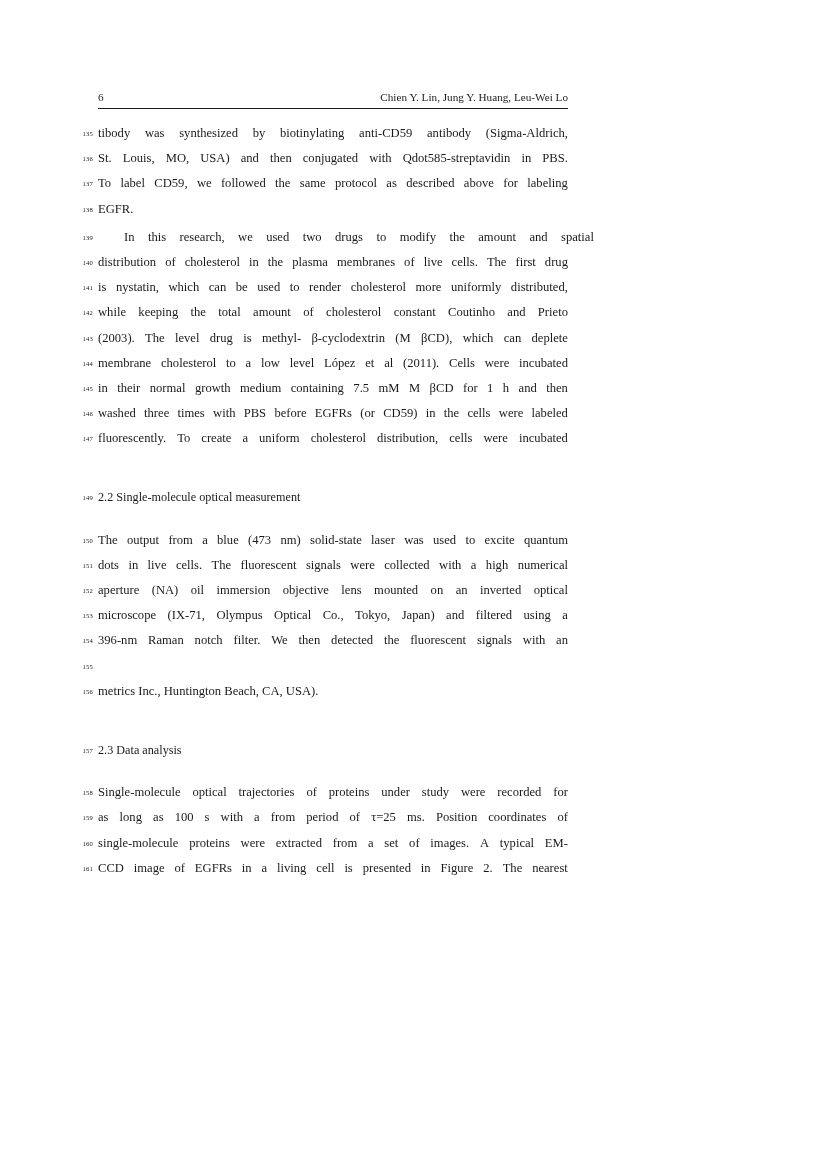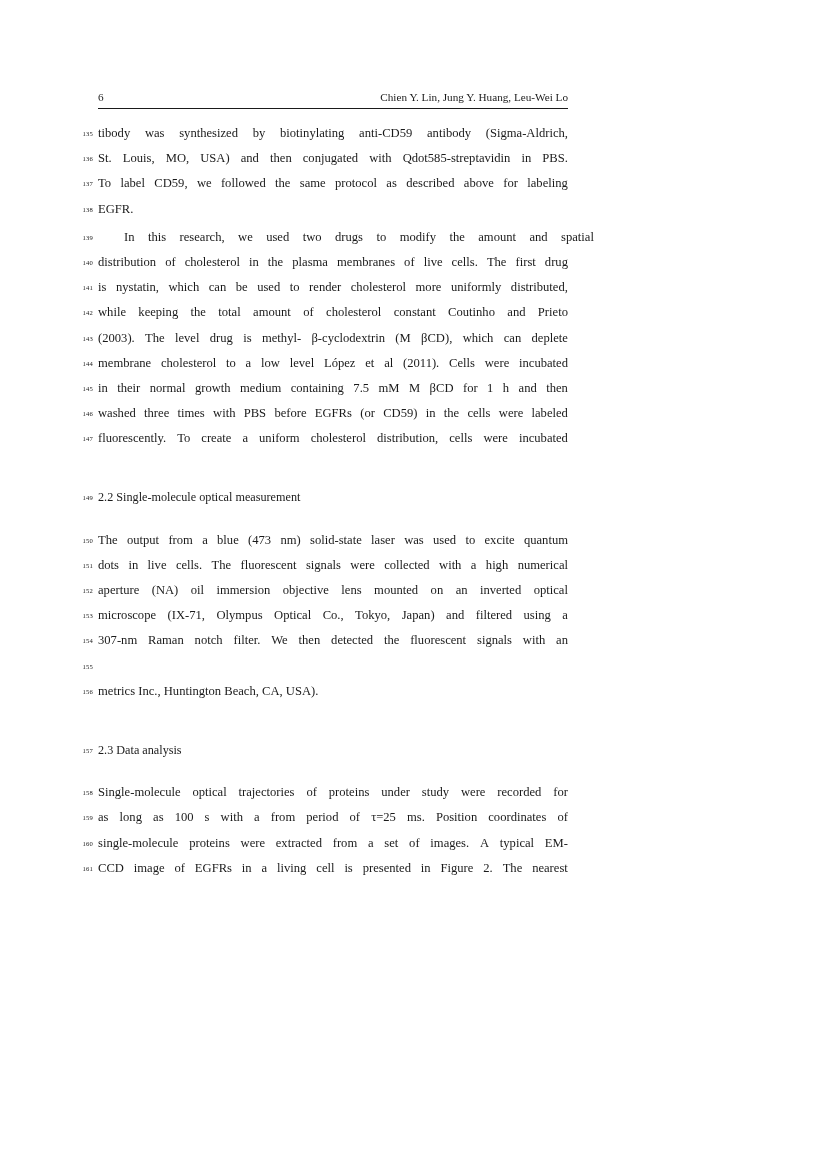--- a/index.html
+++ b/index.html
@@ -408,21 +408,21 @@
           <span>Japan)</span>
           <span>and</span>
           <span>filtered</span>
           <span>using</span>
           <span>a</span>
         </span>
       </div>
       <div class="line">
         <span class="lineno">154</span>
         <span class="ltext just">
-          <span>307-nm</span>
+          <span>396-nm</span>
           <span>Raman</span>
           <span>notch</span>
           <span>filter.</span>
           <span>We</span>
           <span>then</span>
           <span>detected</span>
           <span>the</span>
           <span>fluorescent</span>
           <span>signals</span>
           <span>with</span>

